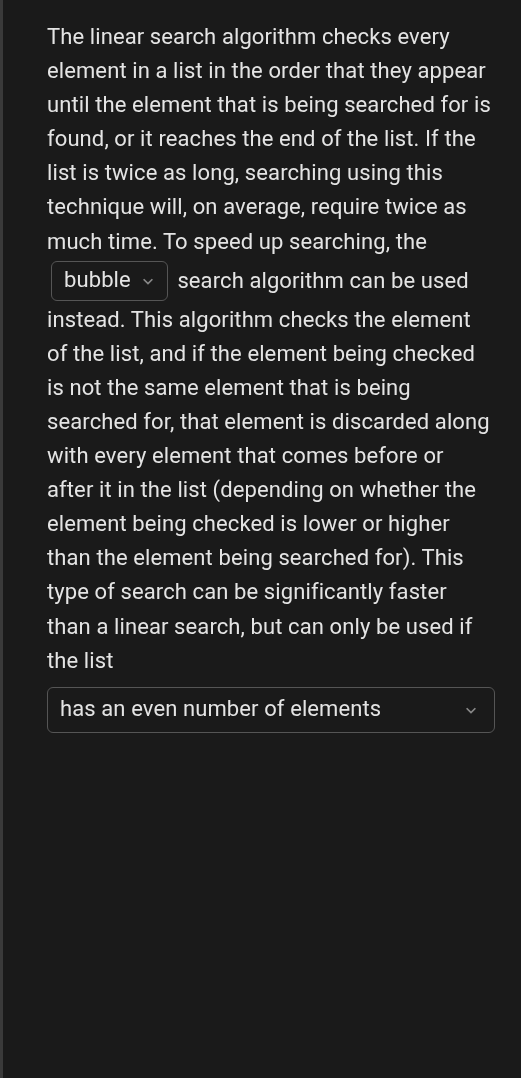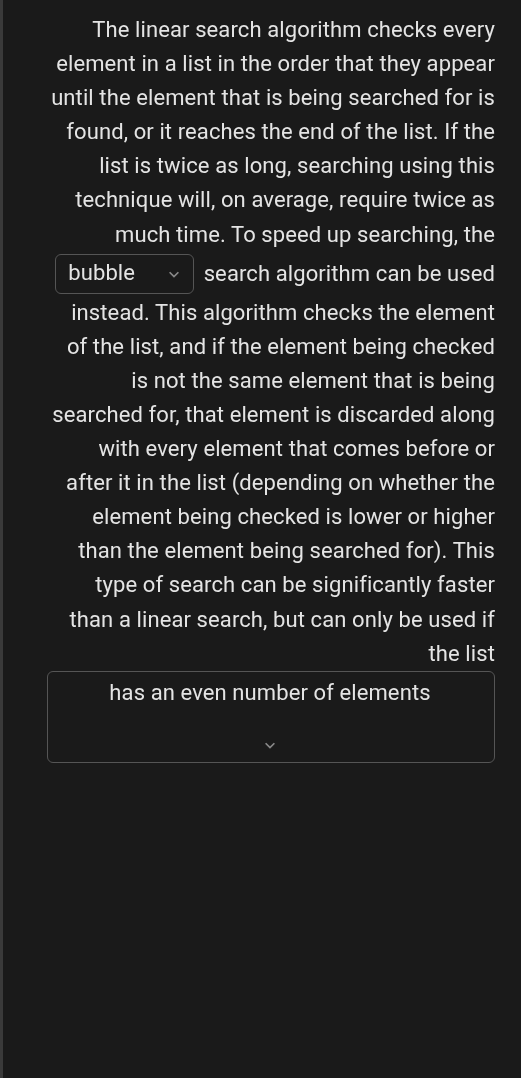--- a/index.html
+++ b/index.html
@@ -12,25 +12,24 @@
   }
   body {
     font-family: -apple-system, BlinkMacSystemFont, "Segoe UI", Roboto, Helvetica, Arial, sans-serif;
     color: #e4e4e4;
     font-size: 22px;
     line-height: 1.55;
     font-weight: 400;
   }
   .container {
     border-left: 3px solid #3a3a3a;
-    padding: 13px 26px 20px 44px;
+    padding: 20px 26px 20px 44px;
     box-sizing: border-box;
     width: 100%;
     height: 100%;
-    text-align: right;
   }
   .passage {
     letter-spacing: 0.1px;
   }
   .passage span.text {
     vertical-align: baseline;
   }
   .select-wrap {
     display: inline-flex;
     align-items: center;
@@ -38,21 +37,21 @@
     border-radius: 6px;
     padding: 4px 10px 4px 12px;
     margin: 2px 4px;
     vertical-align: baseline;
     box-sizing: border-box;
     min-height: 40px;
     line-height: 1.2;
     color: #e4e4e4;
     background: transparent;
     cursor: pointer;
-    gap: 30px;
+    gap: 8px;
   }
   .select-wrap .value {
     font-size: 22px;
     color: #e4e4e4;
   }
   .select-wrap .chev {
     display: inline-flex;
     align-items: center;
     justify-content: center;
     width: 18px;
@@ -64,24 +63,23 @@
     width: 14px;
     height: 14px;
     stroke: #888;
     stroke-width: 2px;
     fill: none;
   }
   .select-wrap.wide {
     display: flex;
     width: 100%;
     justify-content: space-between;
-    margin: 0 0 0 0;
+    margin: 9px 0 0 0;
     padding: 8px 14px 8px 12px;
     min-height: 46px;
-    flex-direction: column;
   }
 </style>
 </head>
 <body>
 
 <div class="container">
   <div class="passage">
 
     <span class="text">The linear search algorithm checks every element in a list in the order that they appear until the element that is being searched for is found, or it reaches the end of the list. If the list is twice as long, searching using this technique will, on average, require twice as much time. To speed up searching, the</span>
 

